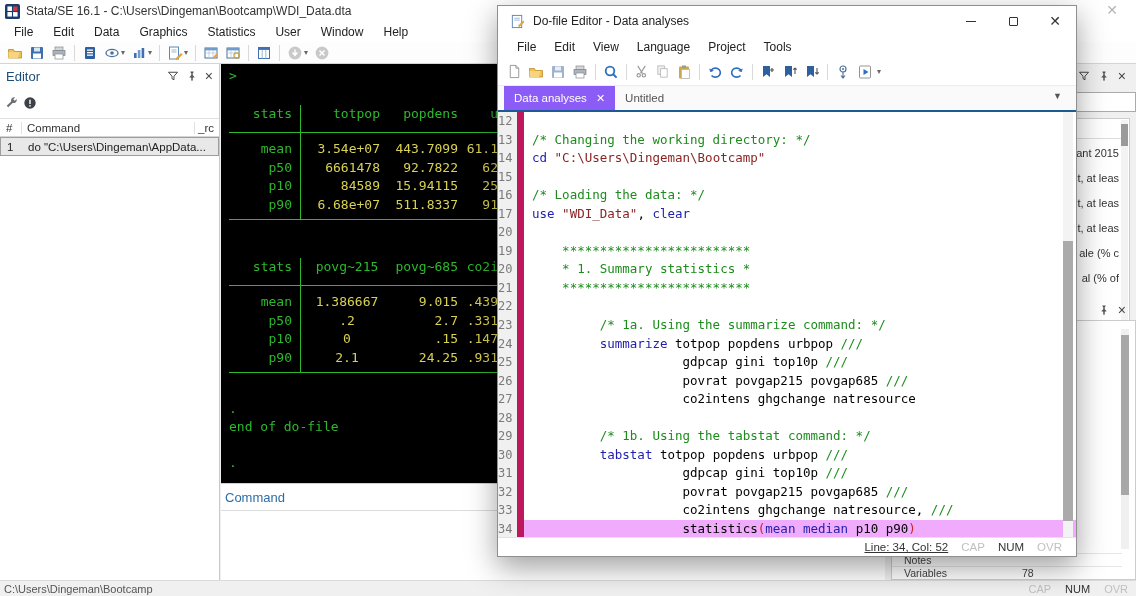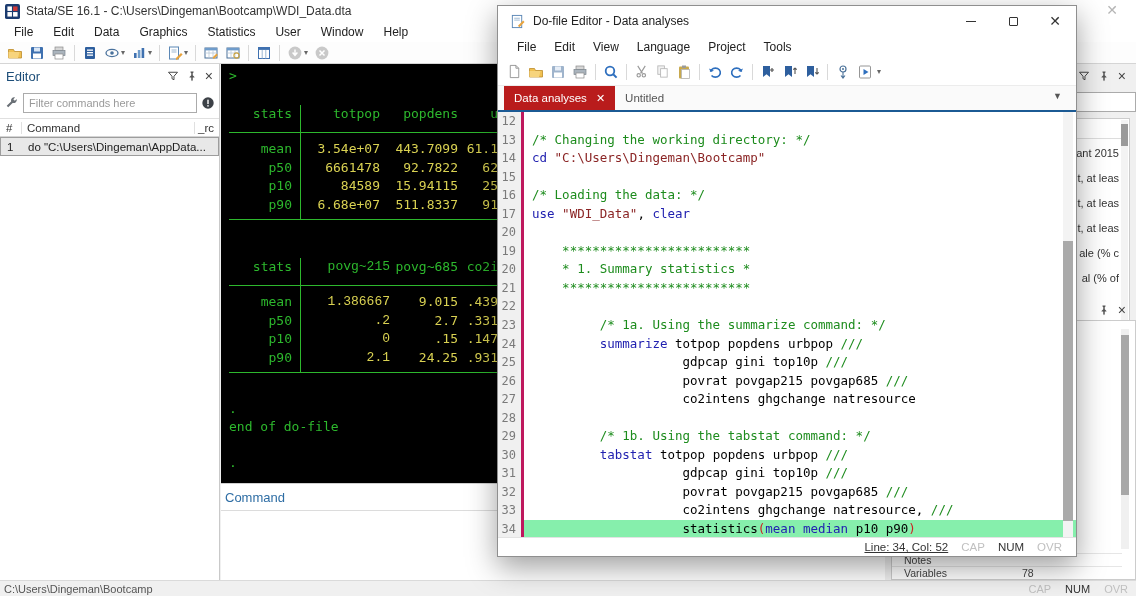--- a/index.html
+++ b/index.html
@@ -43,21 +43,21 @@
   .ylw { color:#d9d152; }
   .rline { height:18px; line-height:18px; white-space:pre; }
   .rtable { position:relative; width:640px; }
   .rt-vline { position:absolute; left:71px; top:0; bottom:0; width:1px; background:#2db82d; }
   .rt-head, .rt-row { display:flex; height:18px; line-height:18px; }
   .rt-head { margin-bottom:9px; }
   .rt-body { border-top:1px solid #2db82d; border-bottom:1px solid #2db82d; padding:7px 0 5px; }
   .rt-row { height:18.5px; line-height:18.5px; }
   .c0 { width:63px; text-align:right; margin-right:12px; }
   .t1 .c1 { width:76px; text-align:right; } .t1 .c2 { width:78px; text-align:right; } .t1 .c3 { width:40px; text-align:right; }
-  .t2 .c1 { width:86px; text-align:right;font-family:Liberation Mono, monospace; } .t2 .c2 { width:68px; text-align:right; } .t2 .c3 { width:40px; text-align:right; }
+  .t2 .c1 { width:86px; text-align:center; } .t2 .c2 { width:68px; text-align:right; } .t2 .c3 { width:40px; text-align:right; }
 
   
   .cmdpane { position:absolute; left:221px; top:483px; width:664px; height:97px; background:#fff; border-top:1px solid #cfcfcf; }
   .cmd-label { font-size:13px; color:#2e6da4; padding:6px 0 5px 4px; border-bottom:1px solid #dcdcdc; }
   .cmd-input { width:100%; height:66px; }
 
   
   .rightcol { position:absolute; left:885px; top:64px; width:251px; height:516px; background:#f0f0f0; }
   .v-head { height:24px; display:flex; align-items:center; justify-content:flex-end; gap:8px; padding-right:10px; }
   .v-filter { position:absolute; left:6px; top:28px; width:245px; height:20px; background:#fff; border:1px solid #ababab; }
@@ -89,30 +89,30 @@
   .e-ctrls { position:absolute; right:0; top:0; height:30px; display:flex; }
   .e-ctrl { width:42px; height:30px; display:flex; align-items:center; justify-content:center; color:#333; }
   .min-glyph { width:10px; height:1px; background:#333; display:block; }
   .max-glyph { width:9px; height:9px; border:1px solid #333; border-radius:1px; display:block; }
   .x-glyph { font-size:14px; color:#333; }
   .e-menubar { position:absolute; left:2px; top:30px; width:99%; height:22px; display:flex; align-items:center; padding-left:8px; }
   .e-menubar span { font-size:12px; color:#222; padding:2px 9px; }
   .e-toolbar { position:absolute; left:0; top:52px; width:100%; height:28px; display:flex; align-items:center; padding-left:6px; border-bottom:1px solid #ececec; }
   .e-tabs { position:absolute; left:0; top:80px; width:100%; height:26px; background:#fafafa; border-bottom:2px solid #1b5a94; display:flex; align-items:flex-end; padding-left:6px; }
   .tab { height:24px; display:flex; align-items:center; font-size:11.5px; padding:0 10px; gap:9px; }
-  .tab.active { background:#b91c1c; color:#fff; }
+  .tab.active { background:#8b5cf6; color:#fff; }
   .tab.inactive { color:#555; }
   .tab-x { font-size:11px; }
   .tab-caret { position:absolute; right:14px; top:5px; font-size:9px; color:#555; }
   .e-code { position:absolute; left:0; top:106px; width:100%; height:427px; background:#fff; overflow:hidden;
             font-family:"DejaVu Sans Mono", monospace; font-size:12.5px; }
   .code-row { display:flex; height:18.55px; line-height:18.55px; }
-  .gut { width:26px; background:#f0f0f0; border-right:3px solid #be185d; color:#7a7a7a; font-size:12px; text-align:right; padding-right:5px; flex:none; }
+  .gut { width:26px; background:#f0f0f0; border-right:7px solid #be185d; color:#7a7a7a; font-size:12px; text-align:right; padding-right:5px; flex:none; }
   .ctext { flex:1; white-space:pre; padding-left:8px; color:#000; }
-  .code-row.hl .ctext { background:#86efac; }
+  .code-row.hl .ctext { background:#f0abfc; }
   .tk-cmd { color:#2121b0; } .tk-str { color:#8b2525; } .tk-com { color:#1d8c1d; } .tk-pln { color:#000; } .tk-par { color:#cc2222; }
   .e-scroll { position:absolute; right:3px; top:106px; width:10px; height:427px; background:#f3f3f3; }
   .e-thumb { position:absolute; left:0; top:129px; width:10px; height:280px; background:#aaa; }
   .e-status { position:absolute; left:0; bottom:0; width:100%; height:19px; border-top:1px solid #e3e3e3; display:flex; align-items:center; justify-content:flex-end; gap:13px; font-size:11.5px; padding-right:14px; background:#fff; }
   .e-pos { color:#333;text-decoration:underline; }
 </style>
 </head>
 <body>
 
 <div class="screen">
@@ -254,21 +254,20 @@
           </span>
         <span class="h-x">×</span>
       </span>
     </div>
     <div class="h-filterrow">
       <span>
           <svg class="ic" width="15" height="15" viewBox="0 0 16 16">
             <path d="M13.5 3.2a3.4 3.4 0 0 1-4.3 4.2L4.5 12.1 2.9 10.5l4.7-4.7a3.4 3.4 0 0 1 4.2-4.3L9.9 3.4l1.7 1.7z" fill="#6a7076"></path>
           </svg>
         </span>
-      <input class="h-input" placeholder="Filter commands here" style="">
       <span>
           <svg class="ic" width="14" height="14" viewBox="0 0 16 16">
             <circle cx="8" cy="8" r="6.5" fill="#3c4147"></circle>
             <rect x="7.2" y="4.2" width="1.6" height="5" fill="#fff"></rect>
             <rect x="7.2" y="10.4" width="1.6" height="1.7" fill="#fff"></rect>
           </svg>
         </span>
     </div>
     <div class="h-cols">
       <span class="h-cnum">#</span>

